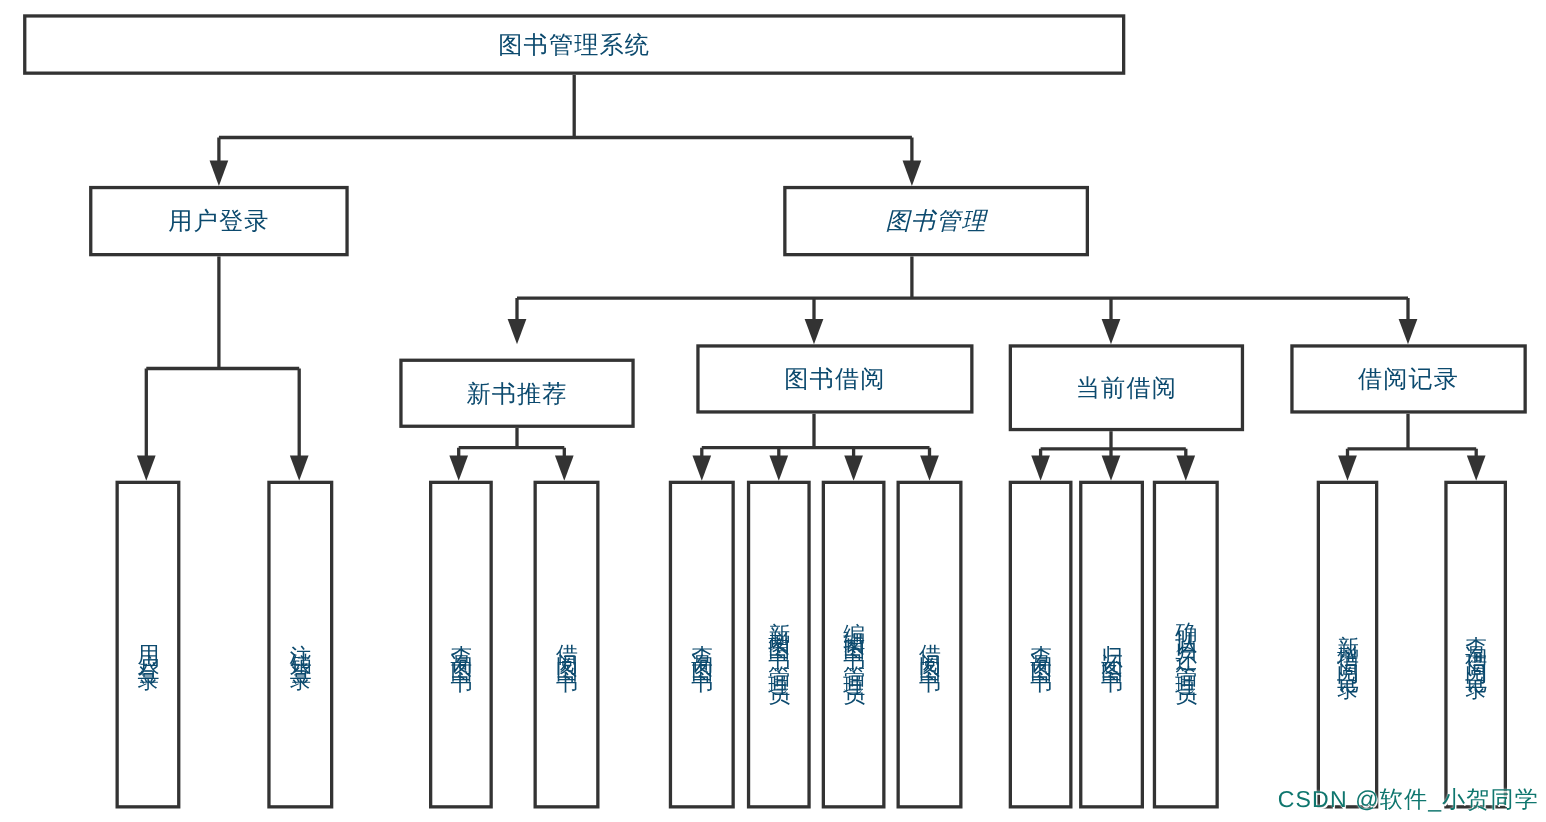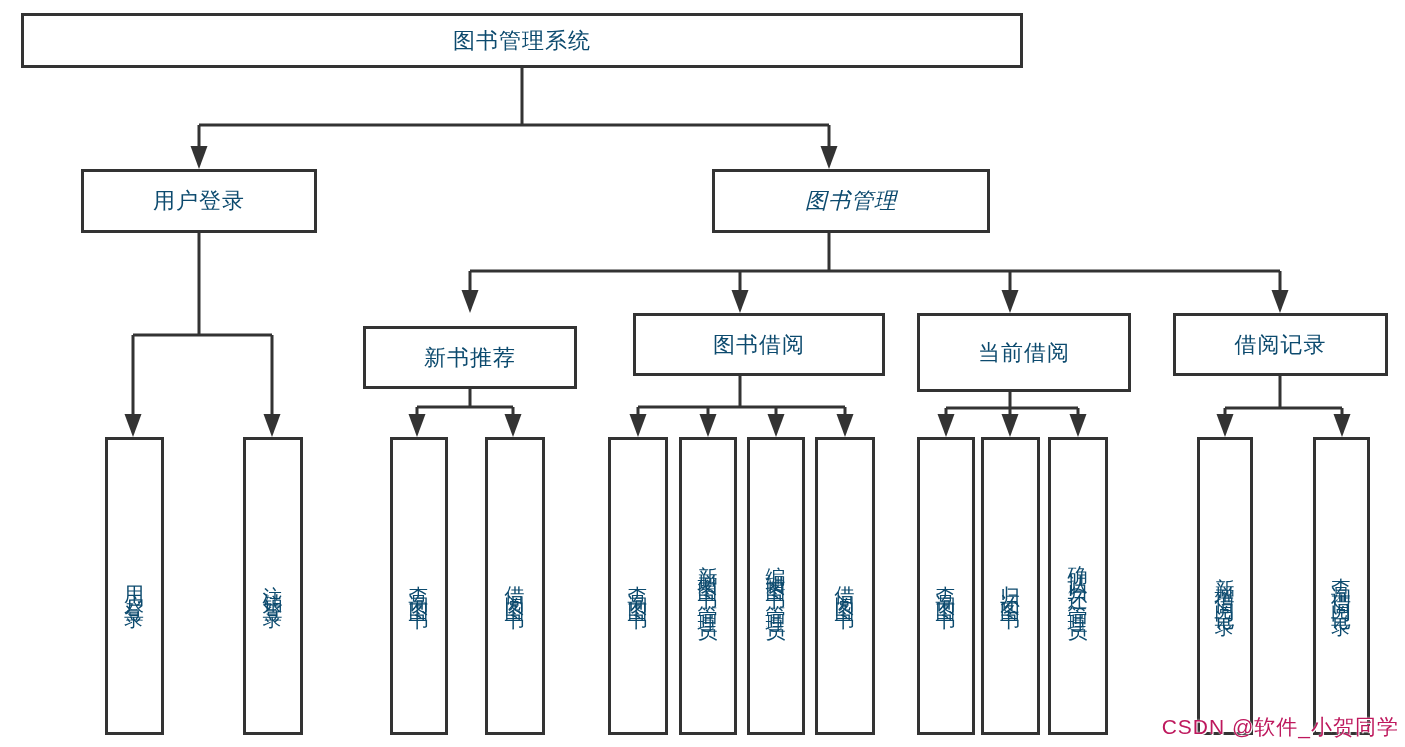--- a/index.html
+++ b/index.html
@@ -5,21 +5,21 @@
   html,body{margin:0;padding:0;background:#fff;}
   body{width:1405px;height:747px;position:relative;overflow:hidden;
        font-family:"Liberation Sans","DejaVu Sans",sans-serif;}
   #stage{position:absolute;left:0;top:0;width:1405px;height:747px;}
   svg.conn{position:absolute;left:0;top:0;pointer-events:none;}
   .box{position:absolute;box-sizing:border-box;border:3px solid #333;background:#fff;
        display:flex;align-items:center;justify-content:center;color:#0c4a6e;}
   .h{font-size:22px;letter-spacing:1px;}
   .v .lbl{writing-mode:vertical-rl;text-orientation:mixed;letter-spacing:8px;
           font-size:20px;line-height:1.1;}
-  .watermark{position:absolute;right:6px;bottom:6px;font-size:21px;color:#be185d;
+  .watermark{position:absolute;right:6px;bottom:6px;font-size:21px;color:#0f766e;
              text-shadow:0 0 2px #fff,1px 1px 0 #fff;letter-spacing:1px;}
 </style>
 </head>
 <body>
 
 <div id="stage">
 
   <svg class="conn" width="1405" height="747" viewBox="0 0 1405 747">
     <g stroke="#333" stroke-width="3" fill="none">
 

